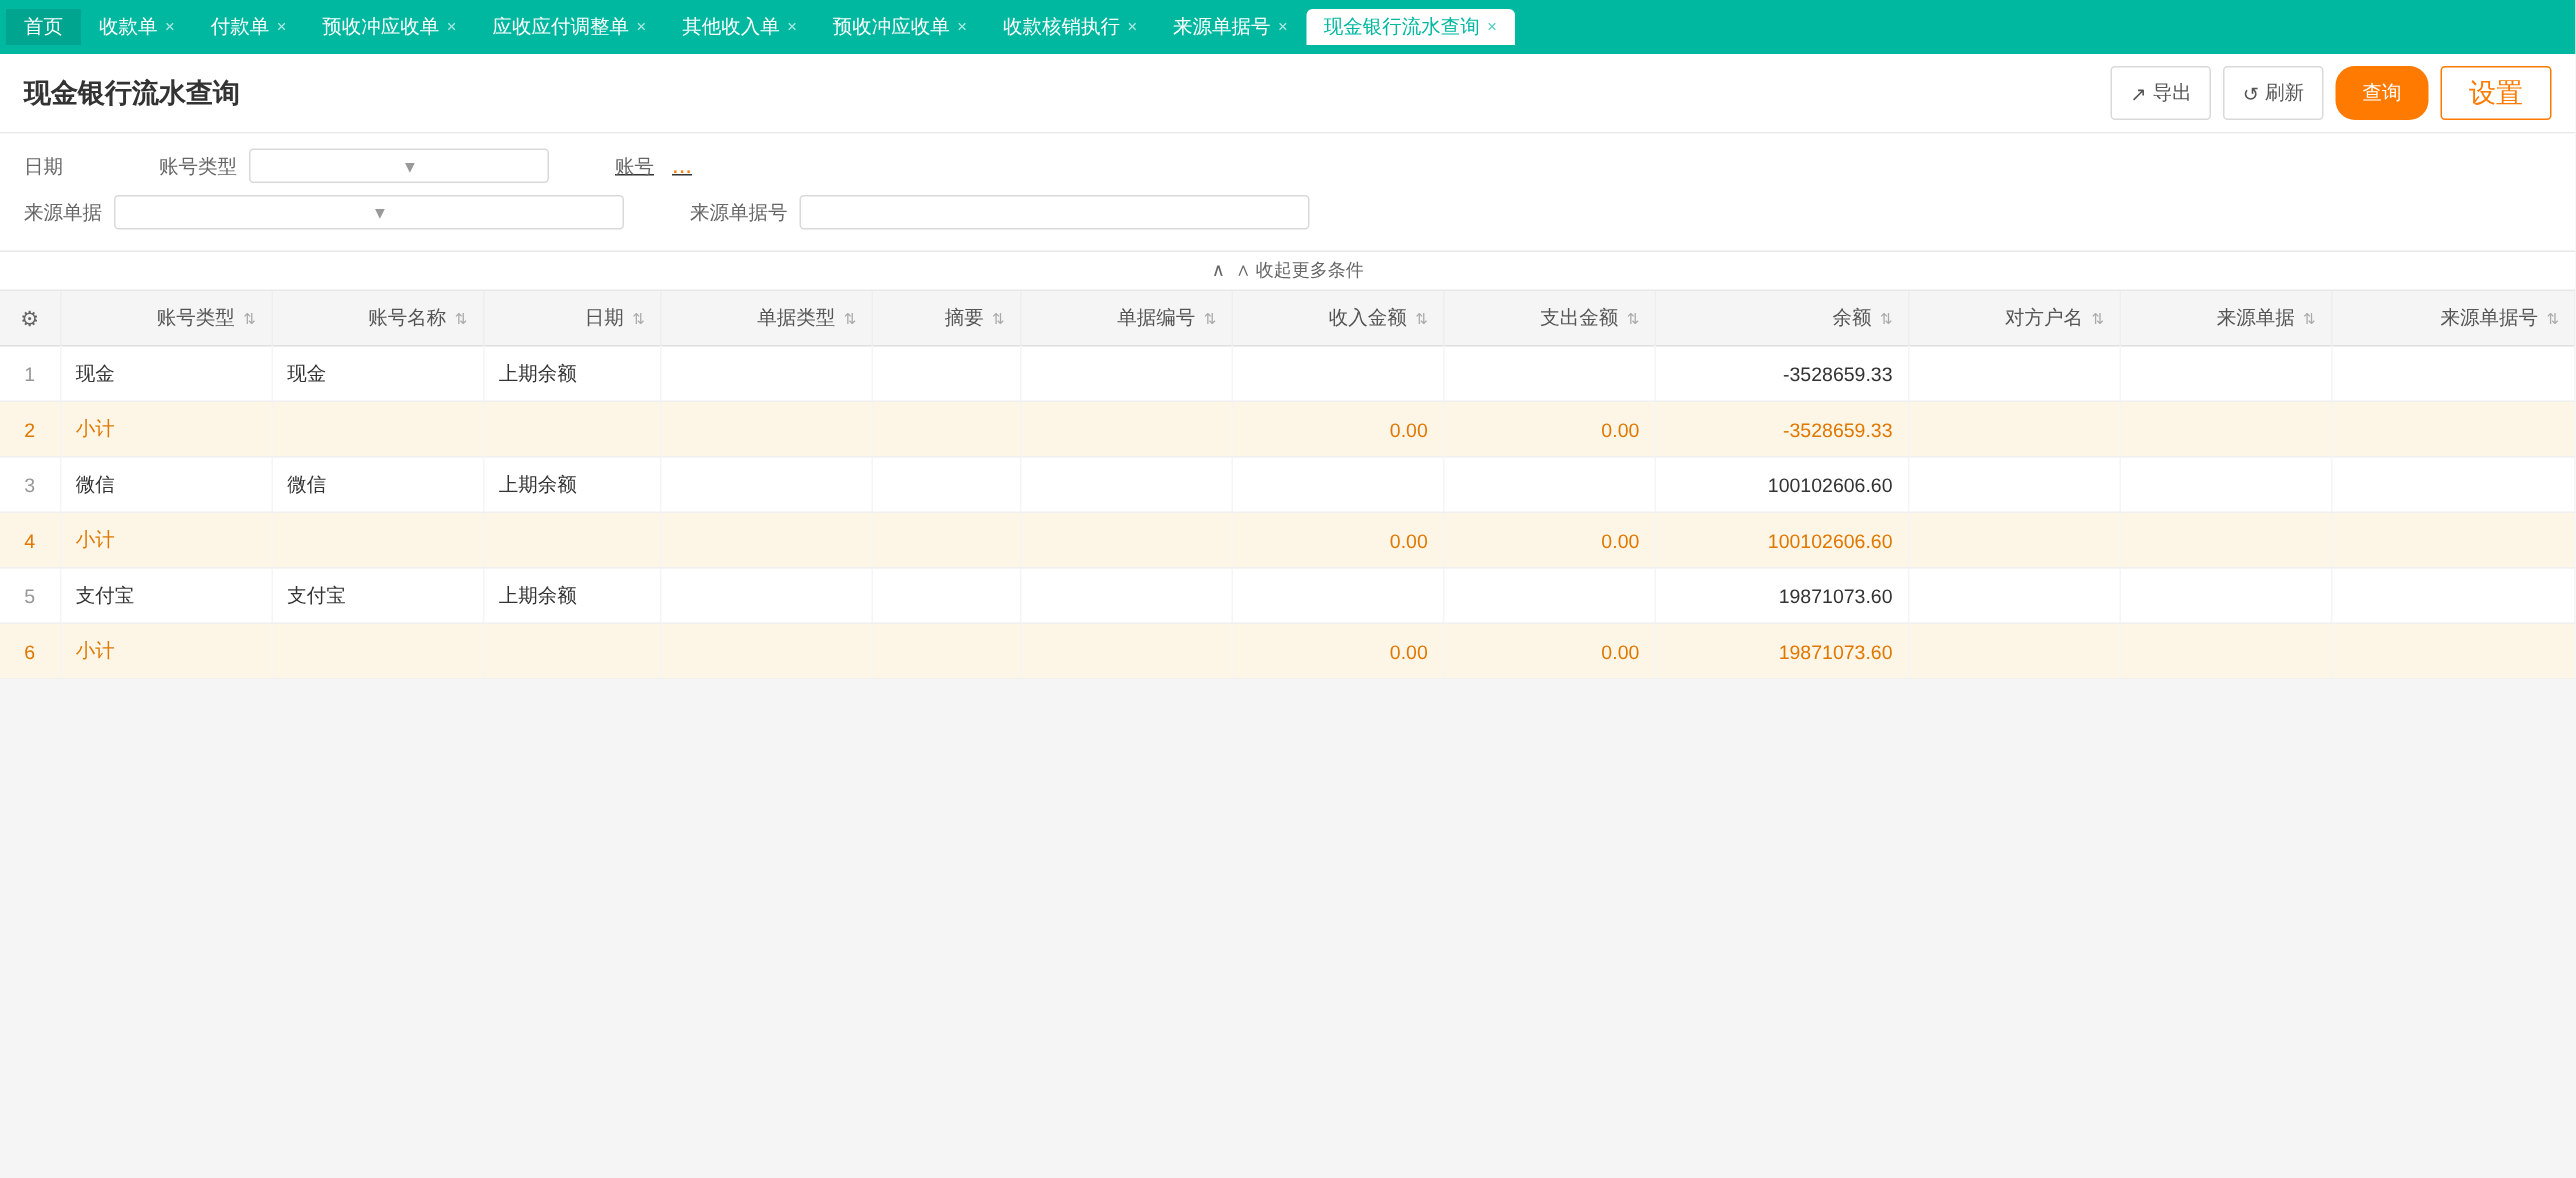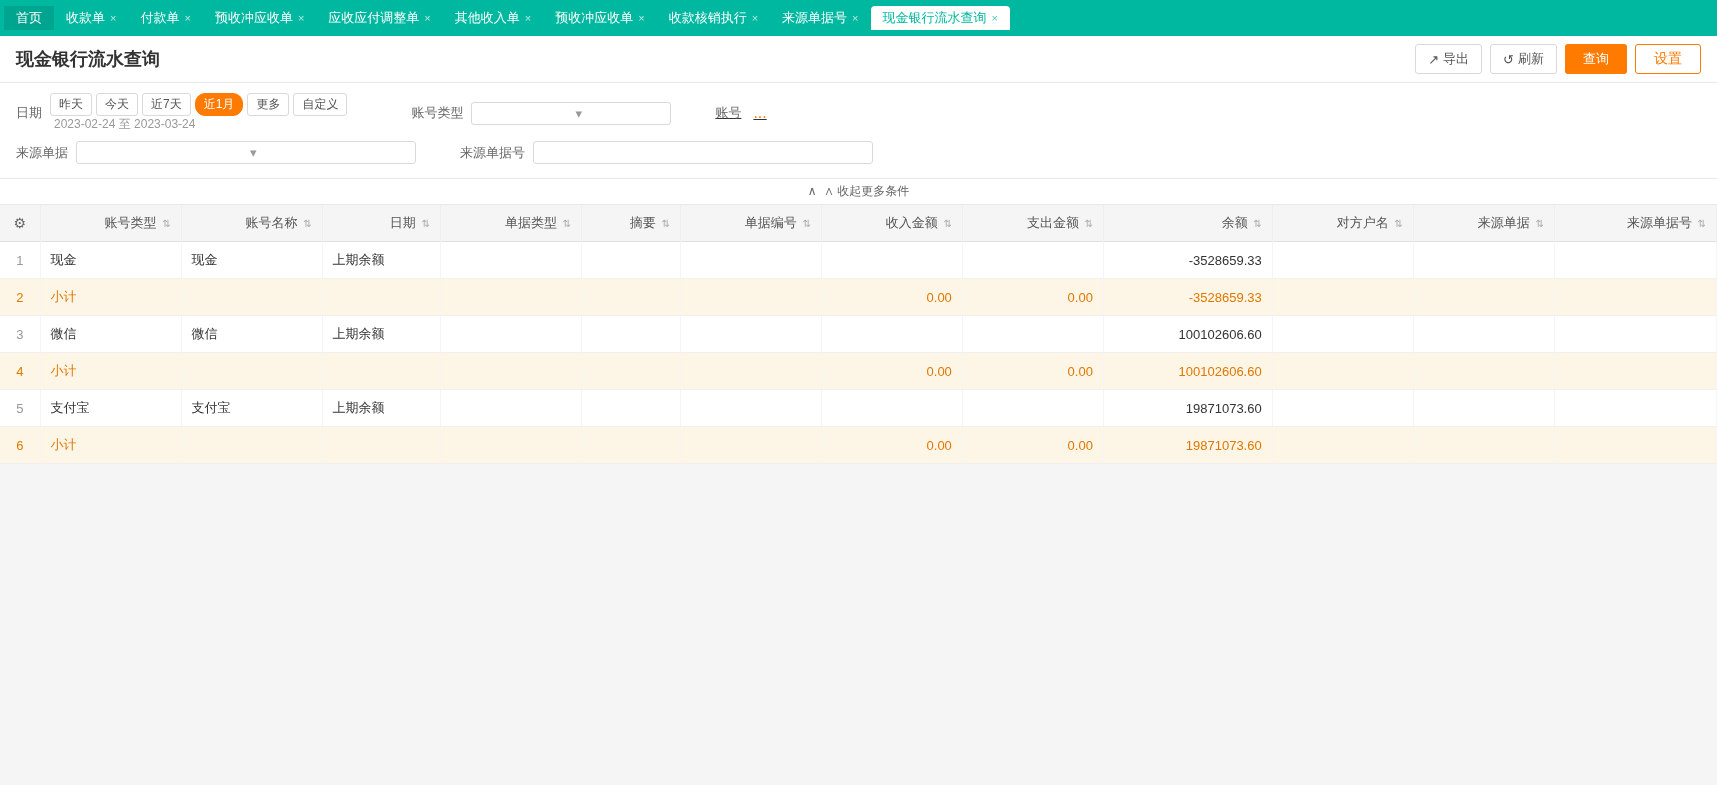--- a/index.html
+++ b/index.html
@@ -60,32 +60,32 @@
       background: #fff;
       cursor: pointer;
       font-size: 13px;
       color: #555;
     }
     .btn-primary {
       padding: 5px 18px;
       background: #ff7a00;
       color: #fff;
       border: none;
-      border-radius: 3px;
+      border-radius: 13px;
       cursor: pointer;
       font-size: 13px;
     }
     .btn-settings {
       padding: 5px 18px;
       background: #fff;
       color: #ff7a00;
       border: 1px solid #ff7a00;
       border-radius: 3px;
       cursor: pointer;
-      font-size: 14px;
+      font-size: 18px;
     }
 
     
     .filter-area {
       background: #fff;
       padding: 10px 16px 6px;
       border-bottom: 1px solid #e8e8e8;
     }
     .filter-row {
       display: flex;
@@ -262,31 +262,20 @@
     <button class="btn-primary">查询</button>
     <button class="btn-settings">设置</button>
   </div>
 </div>
 
 <div class="filter-area">
   <div class="filter-row">
 
     <div class="filter-item">
       <span class="filter-label">日期</span>
-      <div style="display:flex; flex-direction:column;">
-        <div class="date-options">
-          <button class="date-btn">昨天</button>
-          <button class="date-btn">今天</button>
-          <button class="date-btn">近7天</button>
-          <button class="date-btn active">近1月</button>
-          <button class="date-btn">更多</button>
-          <button class="date-btn">自定义</button>
-        </div>
-        <span class="date-range">2023-02-24 至 2023-03-24</span>
-      </div>
     </div>
 
     <div class="filter-item" style="margin-left: 40px;">
       <span class="filter-label">账号类型</span>
       <div class="filter-select" style="min-width:200px;">
         <span></span>
         <span style="color:#999;">▾</span>
       </div>
     </div>
 

